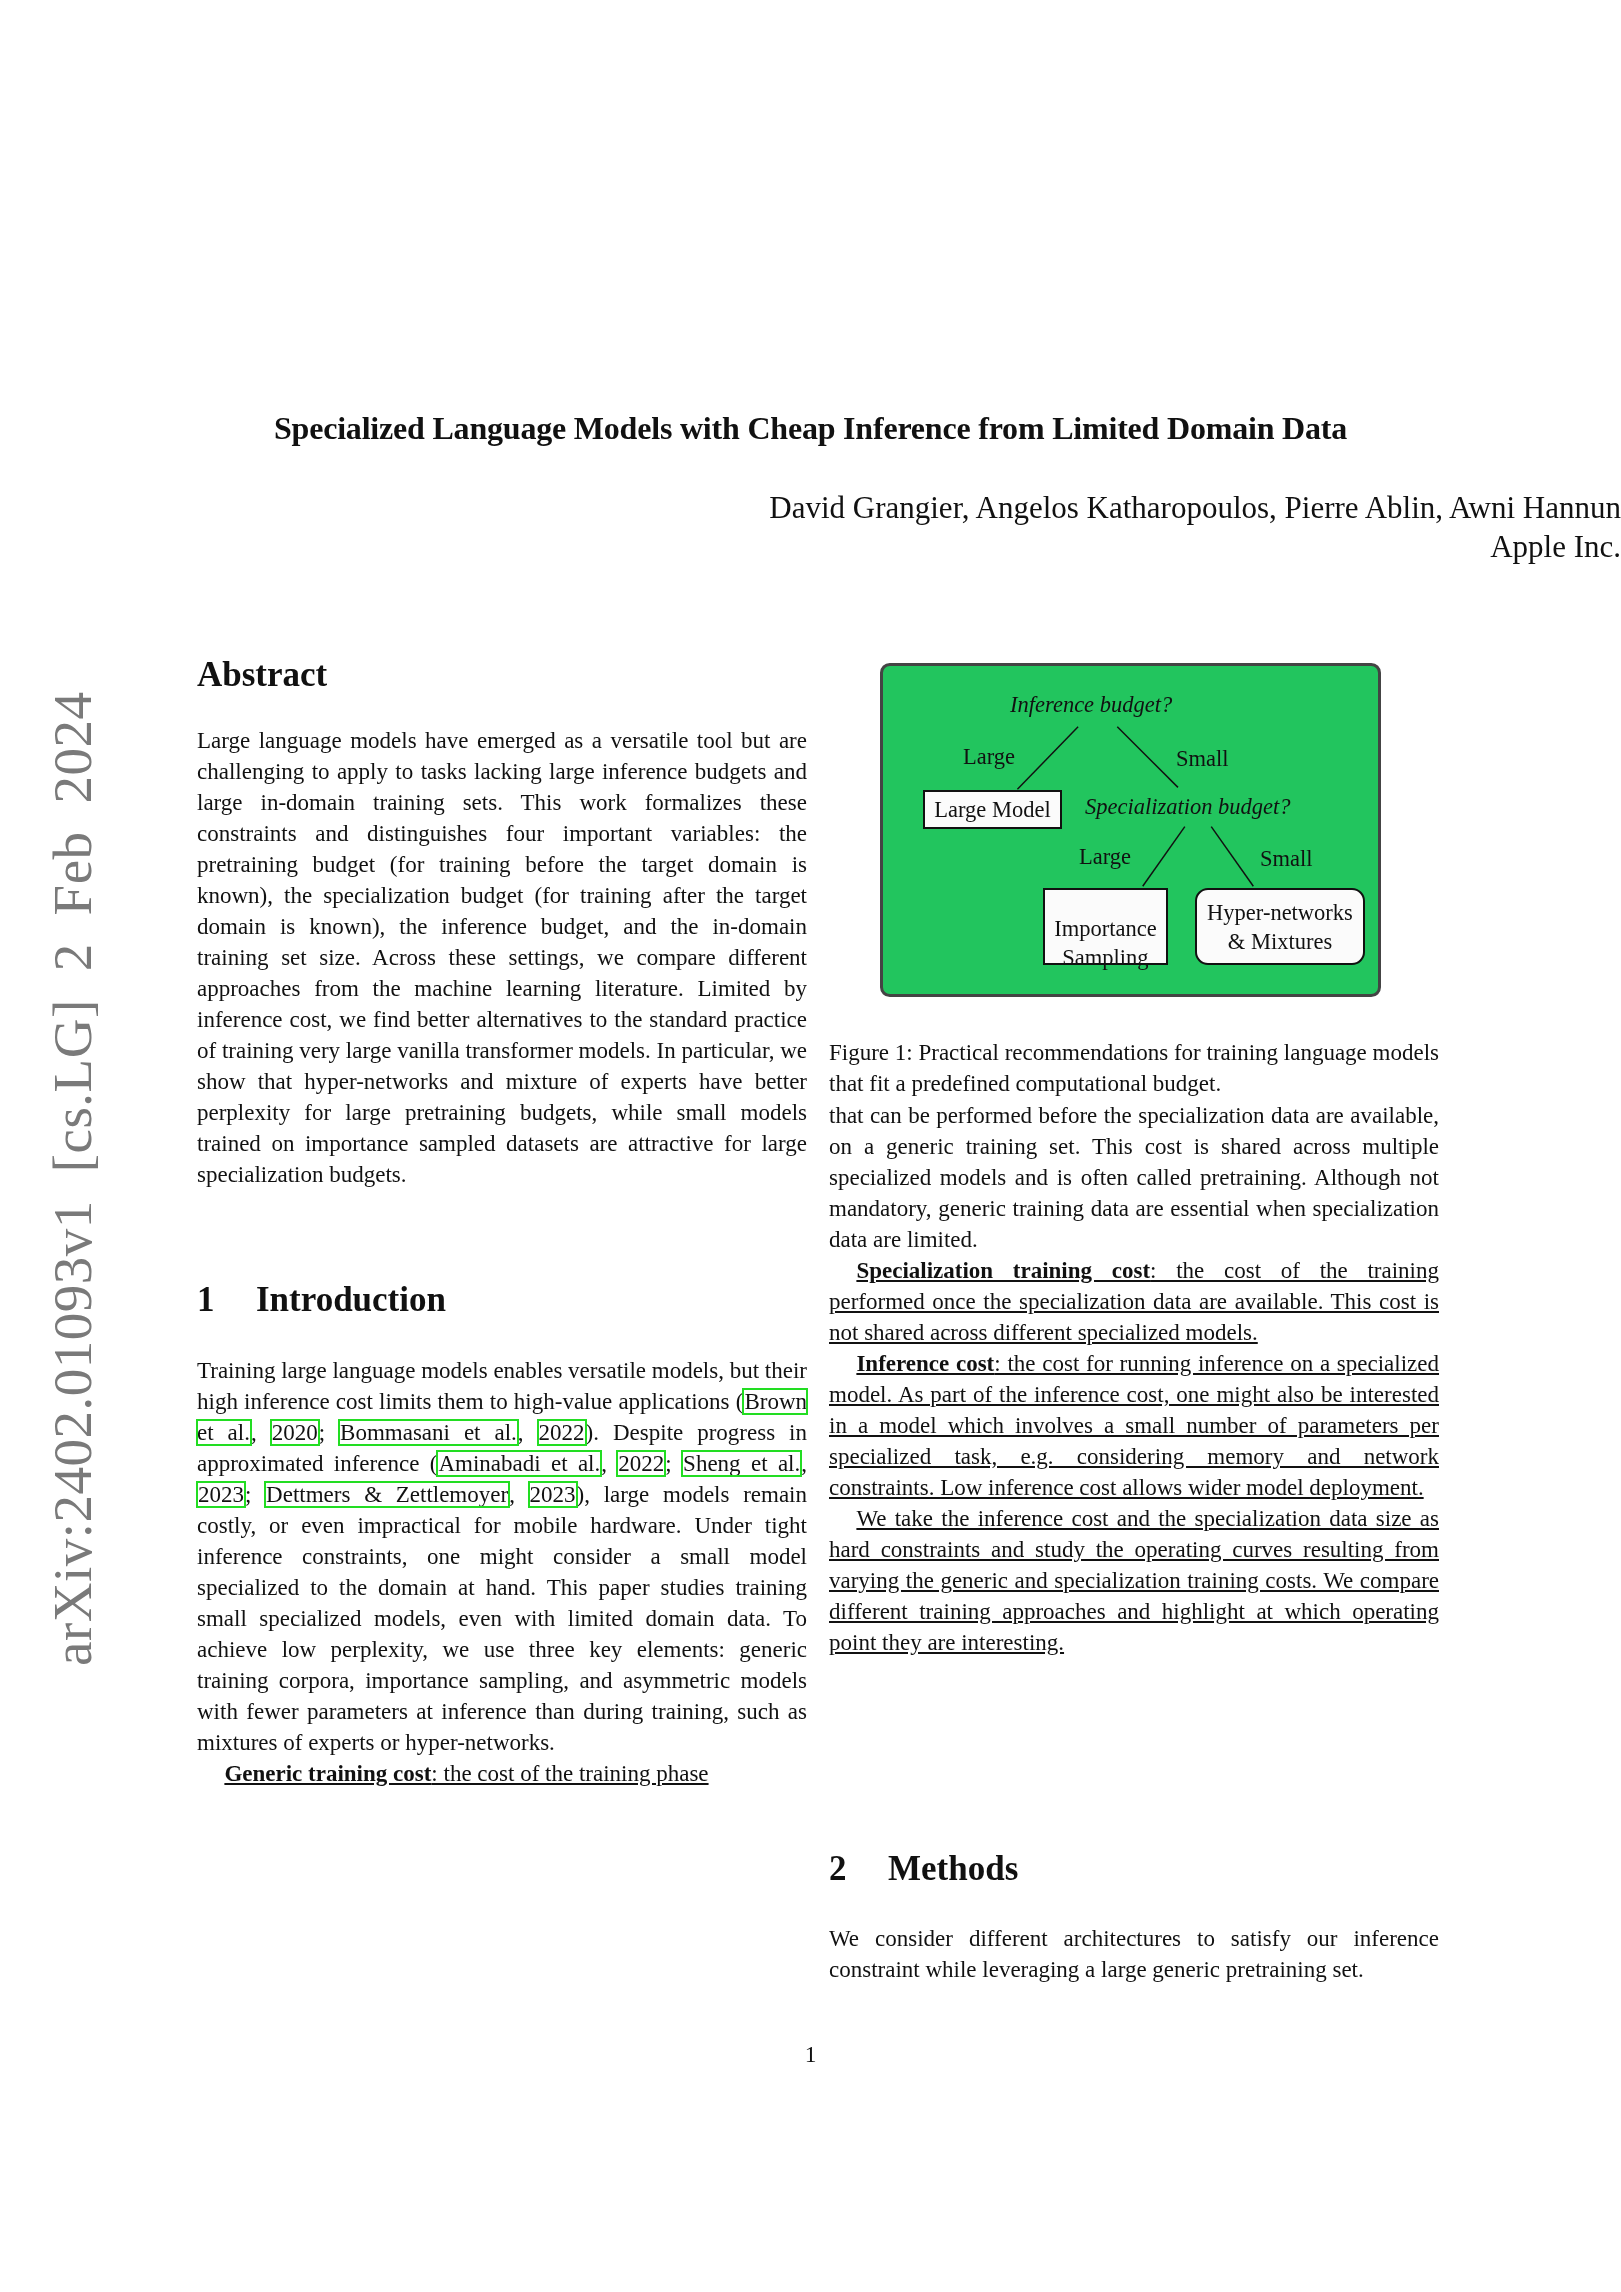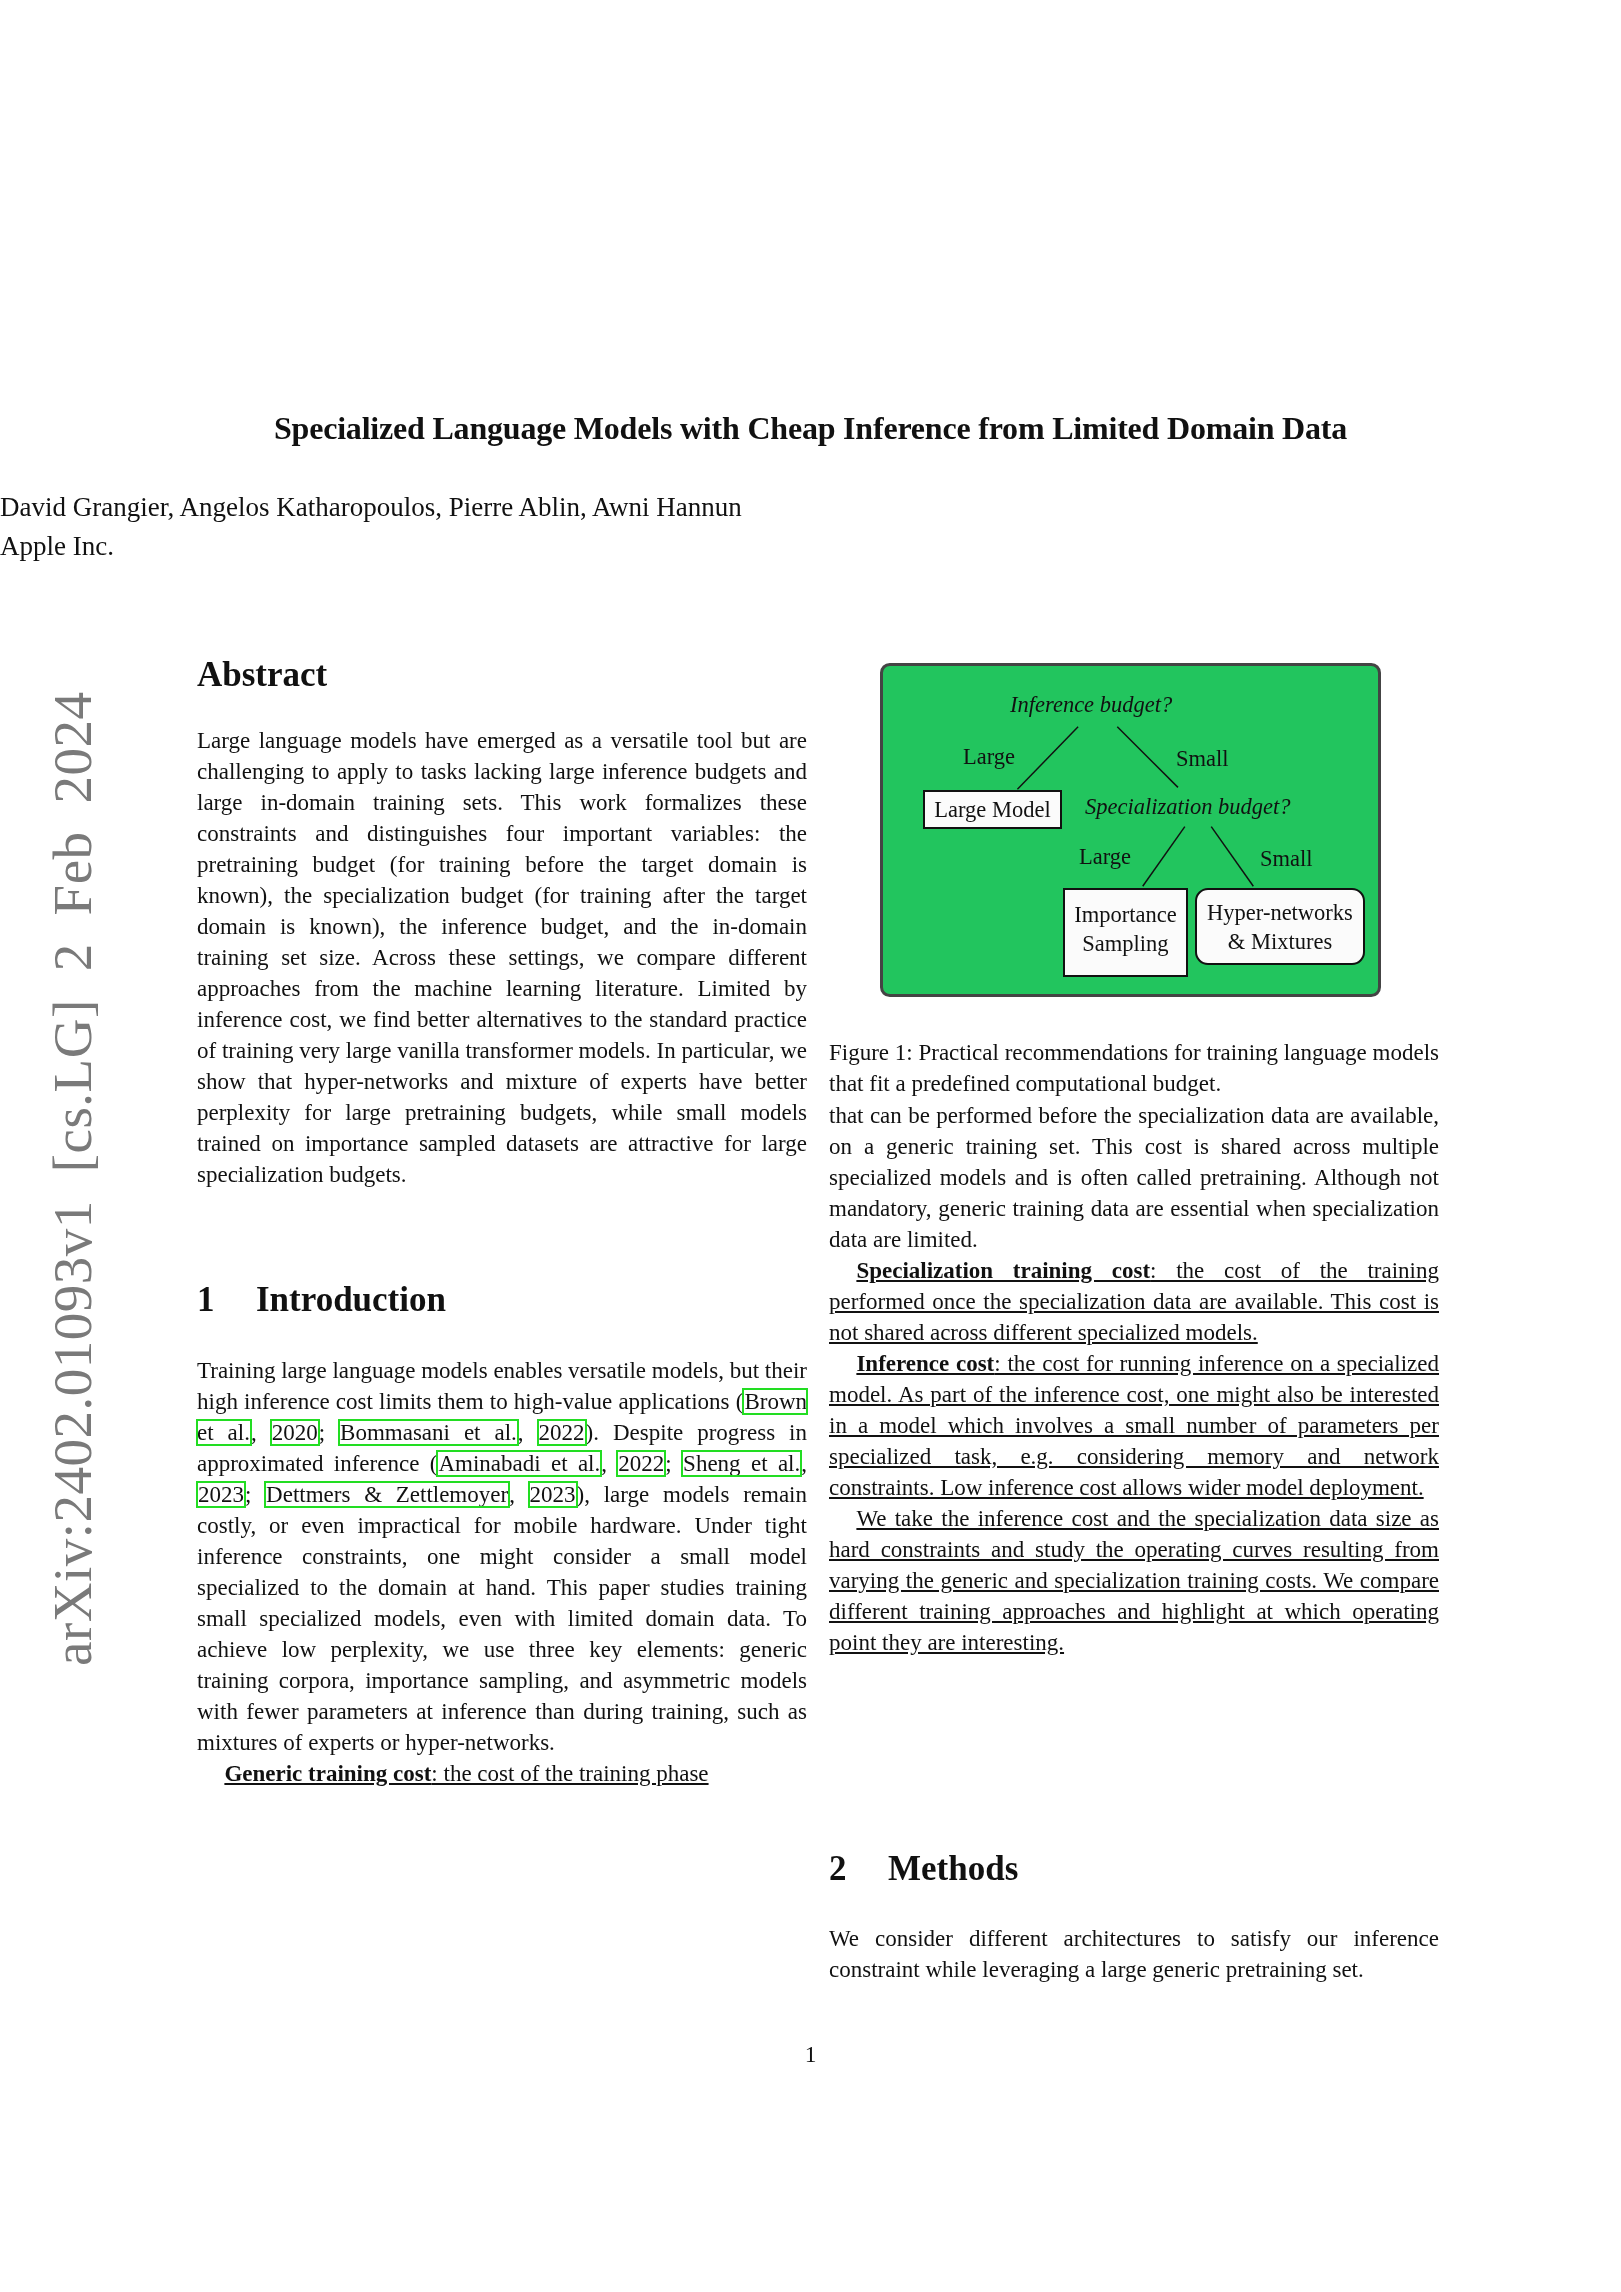--- a/index.html
+++ b/index.html
@@ -11,22 +11,22 @@
     position: absolute; left: 41px; top: 1666px;
     transform-origin: 0 0; transform: rotate(-90deg);
     font-family: "Liberation Serif", serif; font-size: 55px; color: #7a7a7a;
     white-space: nowrap; letter-spacing: 0.5px; word-spacing: 13.7px;
   }
   .title {
     position: absolute; left: 0; top: 410px; width: 1621px; text-align: center;
     font-weight: bold; font-size: 32px; letter-spacing: -0.2px;
   }
   .authors {
-    position: absolute; left: 0; top: 488px; width: 1621px; text-align: left;
-    font-size: 27px; line-height: 39px;
+    position: absolute; left: 0; top: 488px; width: 1621px; text-align: right;
+    font-size: 31px; line-height: 39px;
   }
   .col { position: absolute; width: 610px; font-size: 23px; line-height: 31px; text-align: justify; }
   .col-left { left: 197px; }
   .col-right { left: 829px; width: 610px; }
   .h-abstract { position: absolute; left: 197px; top: 655px; font-size: 35px; font-weight: bold; }
   .h-section { position: absolute; font-size: 35px; font-weight: bold; }
   .h-section .num { display: inline-block; width: 59px; }
   p { margin: 0; }
   .indent { text-indent: 27.4px; text-decoration: underline; }
   .cite { outline: 2px solid #22dd22; outline-offset: -1px; padding: 0 1px; color: #111; text-decoration: none; }
@@ -75,21 +75,21 @@
     <line x1="308" y1="164" x2="265" y2="225" stroke="#111" stroke-width="1.5"></line>
     <line x1="335" y1="164" x2="378" y2="225" stroke="#111" stroke-width="1.5"></line>
   </svg>
   <div class="fig-text fig-italic" style="left:127px; top:25.5px;">Inference budget?</div>
   <div class="fig-text" style="left:80px; top:78px;">Large</div>
   <div class="fig-text" style="left:293px; top:80px;">Small</div>
   <div class="fig-node" style="left:40px; top:124px; width:139px; height:39px; line-height:35px;">Large Model</div>
   <div class="fig-text fig-italic" style="left:202px; top:128px;text-align:right;">Specialization budget?</div>
   <div class="fig-text" style="left:196px; top:178px;">Large</div>
   <div class="fig-text" style="left:377px; top:180px;">Small</div>
-  <div class="fig-node" style="left:180px; top:222px; width:125px; height:89px; padding-top:10px;">
+  <div class="fig-node" style="left:160px; top:222px; width:125px; height:77px; padding-top:24px;">
     <div>Importance</div>
     <div>Sampling</div>
   </div>
   <div class="fig-node" style="left:312px; top:222px; width:170px; height:77px; padding-top:7.8px;border-radius:13px;">
     <div>Hyper-networks</div>
     <div>&amp; Mixtures</div>
   </div>
 </div>
 
 <div class="caption">Figure 1: Practical recommendations for training language models that fit a predefined computational budget.</div>

